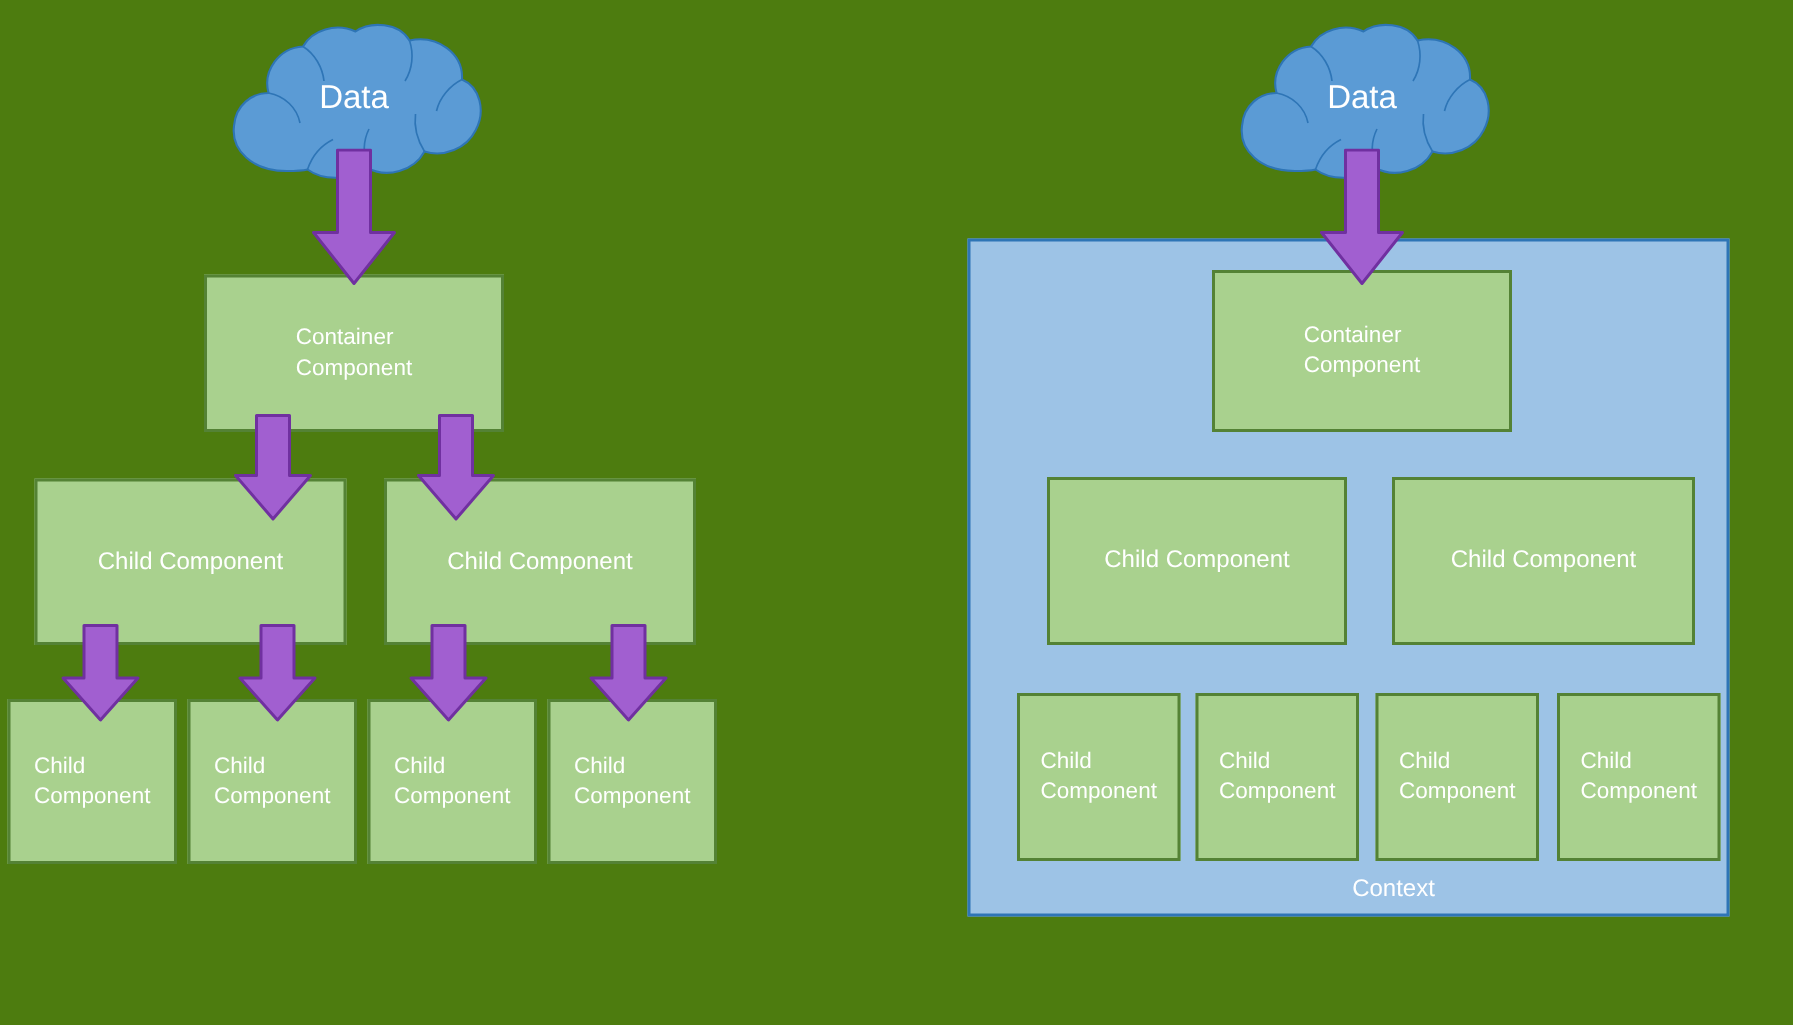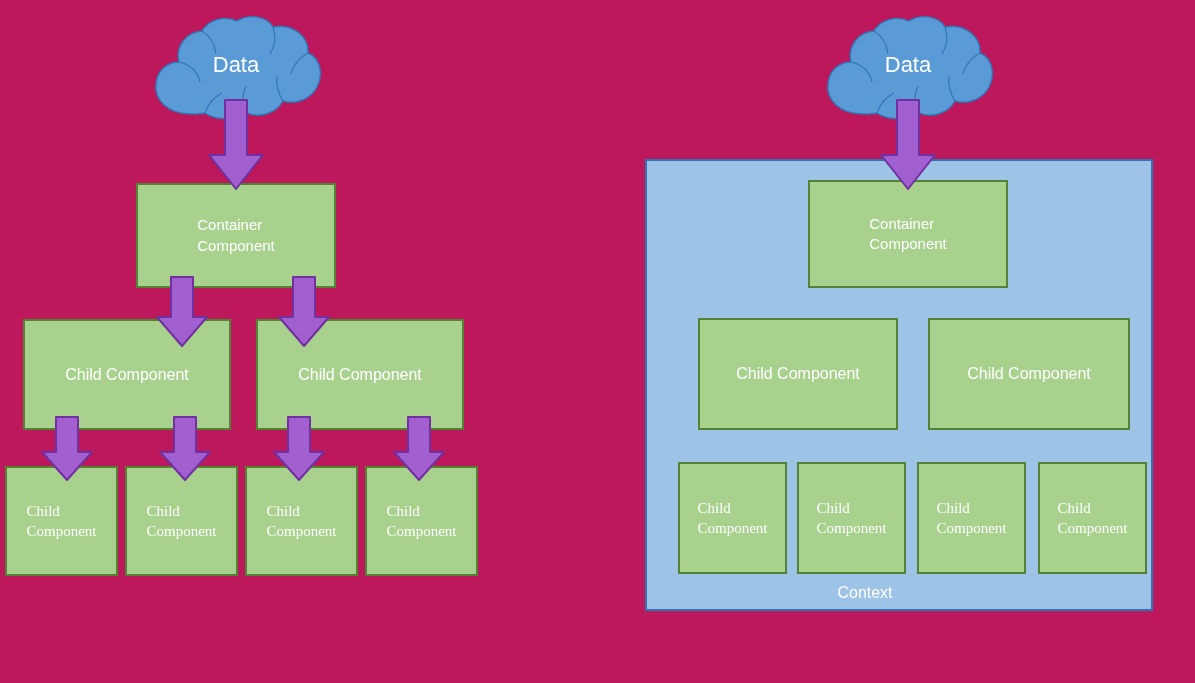--- a/index.html
+++ b/index.html
@@ -8,21 +8,21 @@
     padding: 0;
     background: #ffffff;
   }
   body {
     font-family: "Liberation Sans", sans-serif;
   }
   #canvas {
     position: relative;
     width: 1195px;
     height: 683px;
-    background: #be185d;
+    background: #4d7c0f;
     overflow: hidden;
   }
 
   
   .comp-box {
     position: absolute;
     background: #A9D18E;
     border: 2px solid #548235;
     box-sizing: border-box;
     display: flex;
@@ -33,21 +33,21 @@
     line-height: 1.35;
     z-index: 3;
   }
   .comp-box .label {
     display: block;
     white-space: pre-line;
     padding: 0 4px;
   }
   .comp-container .label { font-size: 15px; }
   .comp-mid       .label { font-size: 16px; }
-  .comp-leaf      .label { font-size: 15px; font-family: Liberation Serif, serif; }
+  .comp-leaf      .label { font-size: 15px; }
 
   
   .context-panel {
     position: absolute;
     background: #9DC3E6;
     border: 2px solid #2E75B6;
     box-sizing: border-box;
     z-index: 1;
   }
   .context-label {
@@ -177,21 +177,21 @@
     <span class="label">Child
 Component</span>
   </div>
   <div class="comp-box comp-leaf" style="left:365px; top:466px; width:113px; height:110px;">
     <span class="label">Child
 Component</span>
   </div>
 
 
   <div class="context-panel" style="left:645px; top:159px; width:508px; height:452px;"></div>
-  <div class="context-label" style="left:611px; top:584px; width:508px;">Context</div>
+  <div class="context-label" style="left:675px; top:584px; width:508px;">Context</div>
 
   <div class="cloud-wrap" style="left:820px; top:14px; width:176px; height:110px;">
     <svg width="176" height="110" viewBox="0 0 176 110">
       <path d="M43,100
                C20,100 6,86 8,70
                C9,56 20,48 31,48
                C27,33 38,18 54,17
                C60,6 76,1 89,7
                C99,0 118,1 125,13
                C144,9 161,22 160,39

